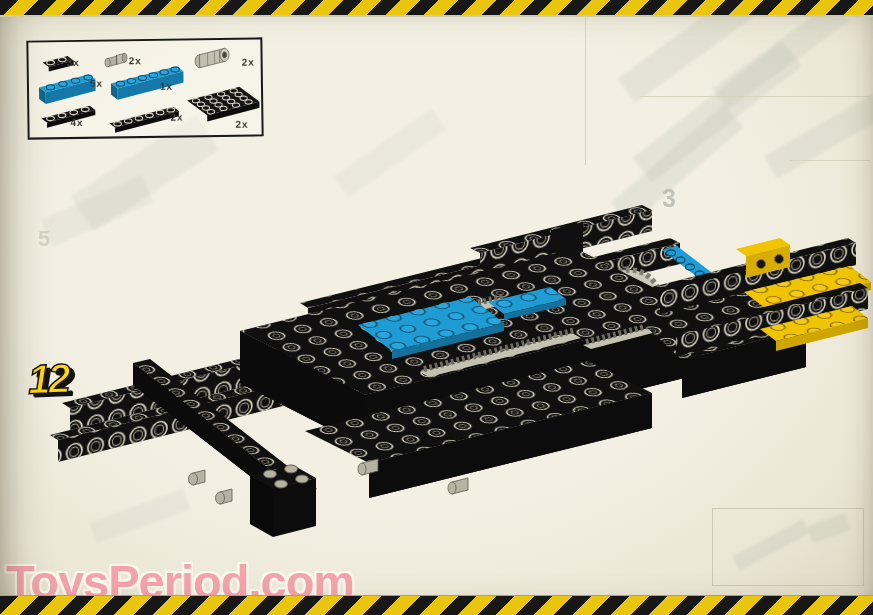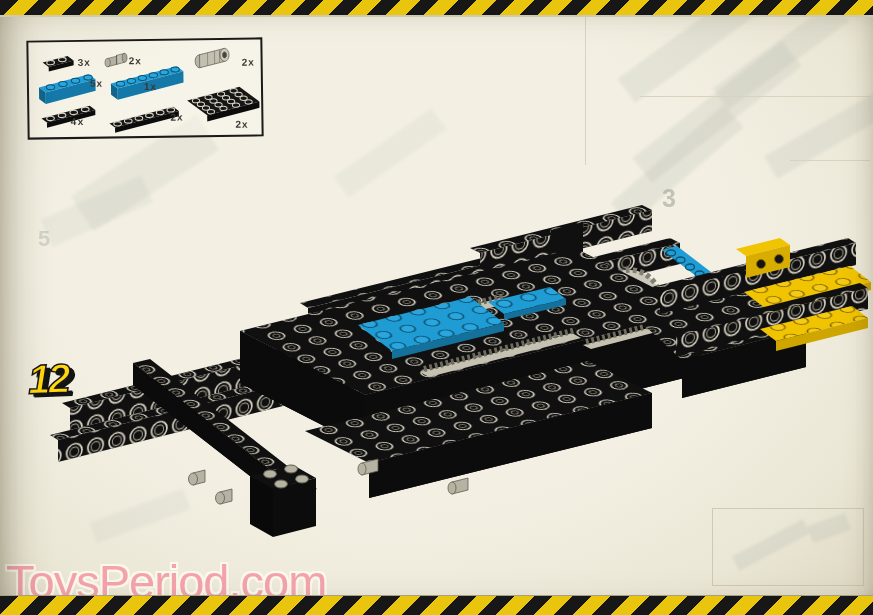--- a/index.html
+++ b/index.html
@@ -22,31 +22,31 @@
   .ghost{position:absolute;background:#aeb4aa;opacity:.20;filter:blur(1.6px);z-index:1;}
   .ghost-num{position:absolute;color:#9aa096;opacity:.55;font-weight:bold;z-index:1;filter:blur(.4px);}
   .ghost-box{position:absolute;border:1px solid #c7c2ac;opacity:.8;z-index:1;}
   .scan-line{position:absolute;background:#d8d3bf;z-index:1;}
   
   .parts-box{position:absolute;left:27px;top:39px;width:232px;height:95px;
              border:2px solid #1a1a1a;background:rgba(250,248,238,.45);
              transform:rotate(-.8deg);z-index:10;}
   .parts-box svg{position:absolute;inset:0;}
   .qty{position:absolute;font-size:10px;font-weight:bold;color:#3a3935;letter-spacing:1px;}
-  .q0{left:49px;top:15px;} .q1{left:100px;top:14px;} .q2{left:213px;top:17px;}
-  .q3{left:61px;top:36px;}  .q4{left:115px;top:40px;} .q5{left:41px;top:75px;font-family:Liberation Mono, monospace;}
+  .q0{left:38px;top:15px;} .q1{left:100px;top:14px;} .q2{left:213px;top:17px;}
+  .q3{left:61px;top:36px;}  .q4{left:131px;top:40px;} .q5{left:41px;top:75px;}
   .q6{left:141px;top:71px;} .q7{left:206px;top:79px;}
   
   .step-no{position:absolute;left:28px;top:356px;z-index:12;
            font-size:41px;font-weight:900;font-style:italic;color:#ffd60f;letter-spacing:-3px;
            -webkit-text-stroke:1.5px #141414;
            text-shadow:4px 3px 0 #141414,5px 4px 0 #141414;transform:rotate(-2deg);}
   
   .watermark{position:absolute;left:6px;top:554px;z-index:30;
-             font-size:47px;font-weight:normal;color:#f4a3ab;letter-spacing:-1px;
+             font-size:47px;font-weight:bold;color:#f4a3ab;letter-spacing:-1px;
              text-shadow:-2px 0 0 #fbf8ec,2px 0 0 #fbf8ec,0 -2px 0 #fbf8ec,0 2px 0 #fbf8ec,
                          -2px -2px 0 #fbf8ec,2px 2px 0 #fbf8ec,-2px 2px 0 #fbf8ec,2px -2px 0 #fbf8ec;}
   .model-svg{position:absolute;inset:0;z-index:5;}
 </style>
 </head>
 <body>
 
 <div class="screen">
 
   <div class="page-bg"></div>

